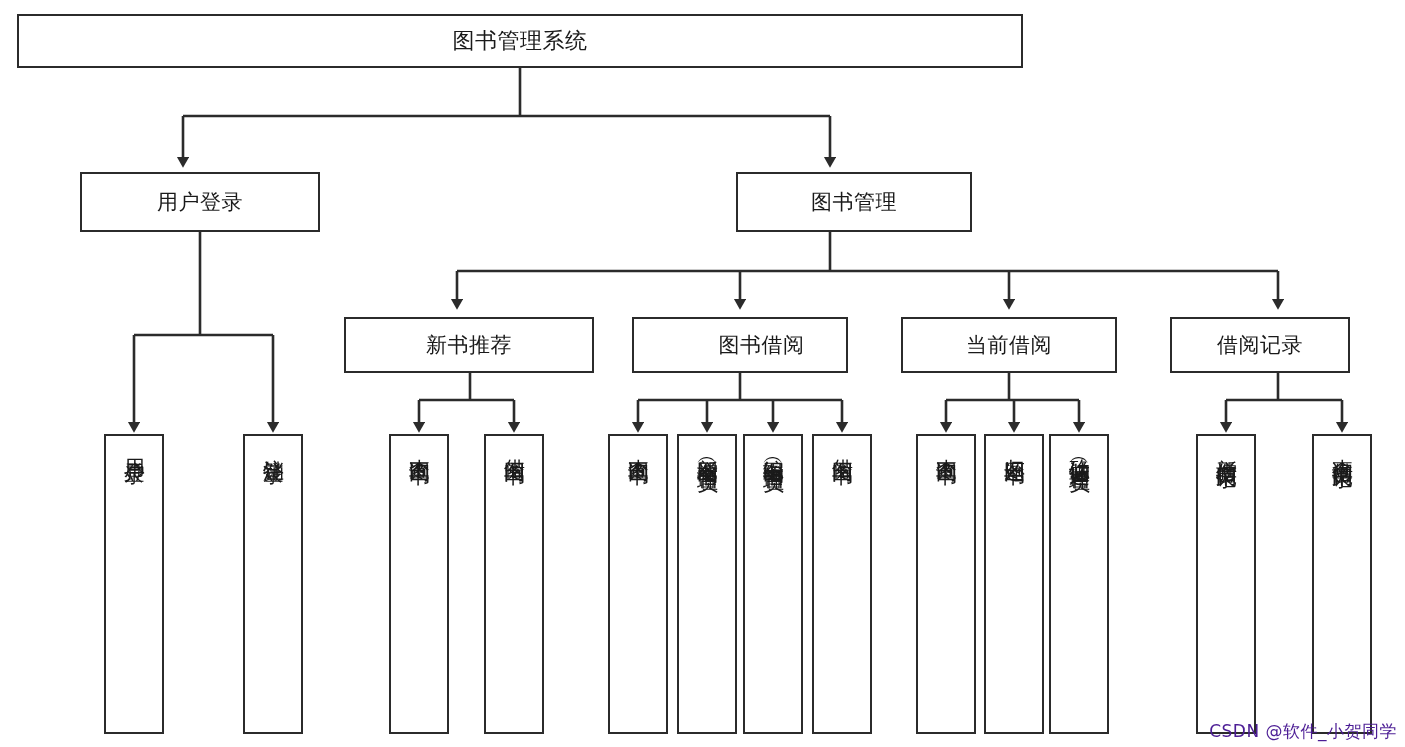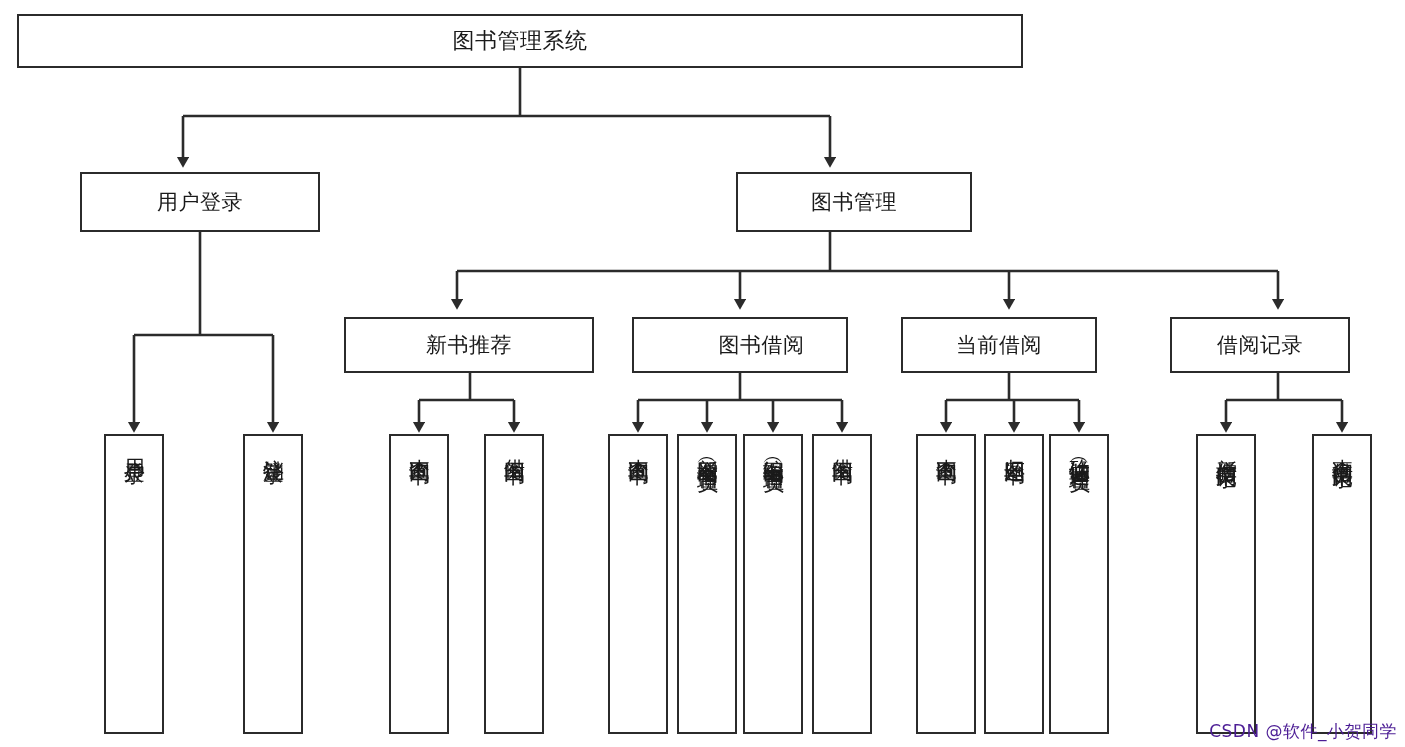--- a/index.html
+++ b/index.html
@@ -133,21 +133,21 @@
   <div class="node h" style="left:712px; top:172px; width:236px; height:60px;margin-left:24px;">
     <span class="node-label">图书管理</span>
   </div>
 
   <div class="node h" style="left:344px; top:317px; width:250px; height:56px;">
     <span class="node-label">新书推荐</span>
   </div>
   <div class="node h" style="left:632px; top:317px; width:216px; height:56px;padding-left:43px;">
     <span class="node-label">图书借阅</span>
   </div>
-  <div class="node h" style="left:901px; top:317px; width:196px; height:56px;">
+  <div class="node h" style="left:901px; top:317px; width:216px; height:56px;">
     <span class="node-label">当前借阅</span>
   </div>
   <div class="node h" style="left:1170px; top:317px; width:180px; height:56px;">
     <span class="node-label">借阅记录</span>
   </div>
 
   <div class="node v" style="left:104px; top:434px; width:60px; height:300px;">
     <span class="node-label">用户登录</span>
   </div>
   <div class="node v" style="left:243px; top:434px; width:60px; height:300px;">

